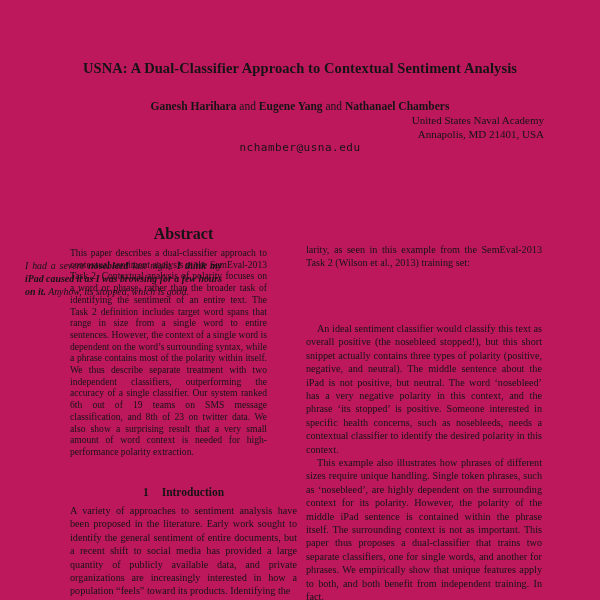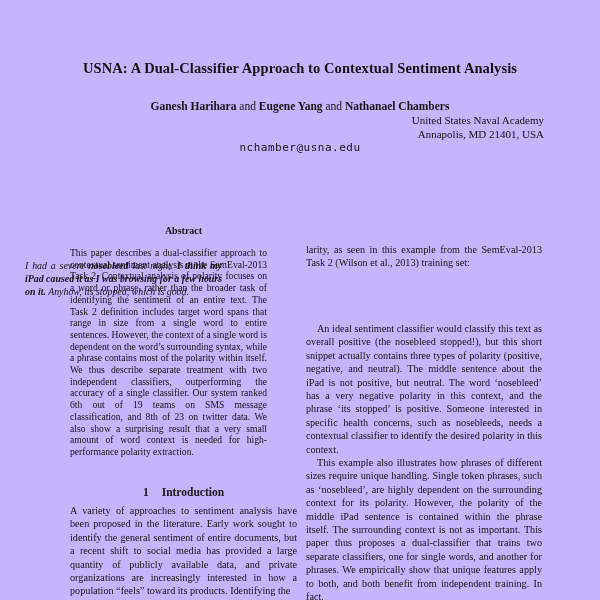--- a/index.html
+++ b/index.html
@@ -4,21 +4,21 @@
 <style>
   html, body {
     margin: 0;
     padding: 0;
     background: #ffffff;
   }
   #paper-page {
     position: relative;
     width: 600px;
     height: 600px;
-    background: #c4b5fd;
+    background: #be185d;
     overflow: hidden;
     color: #141414;
     font-family: "Liberation Serif", "DejaVu Serif", serif;
   }
   
   .title {
     position: absolute;
     top: 50px;
     left: 40px;
     width: 520px;
@@ -56,21 +56,21 @@
   }
   
   .col-left  { position: absolute; left: 70px;  width: 227px; text-align: center; }
   .col-right { position: absolute; left: 306px; width: 236px; }
 
   .abstract-heading {
     position: absolute;
     top: 225px;
     text-align: center;
     width: 227px;
-    font-size: 10px;
+    font-size: 16px;
     font-weight: bold;
   }
   .abstract-body {
     position: absolute;
     top: 247px;
     left: 70px;
     width: 197px;
     font-size: 9.6px;
     line-height: 11.7px;
     text-align: justify;

